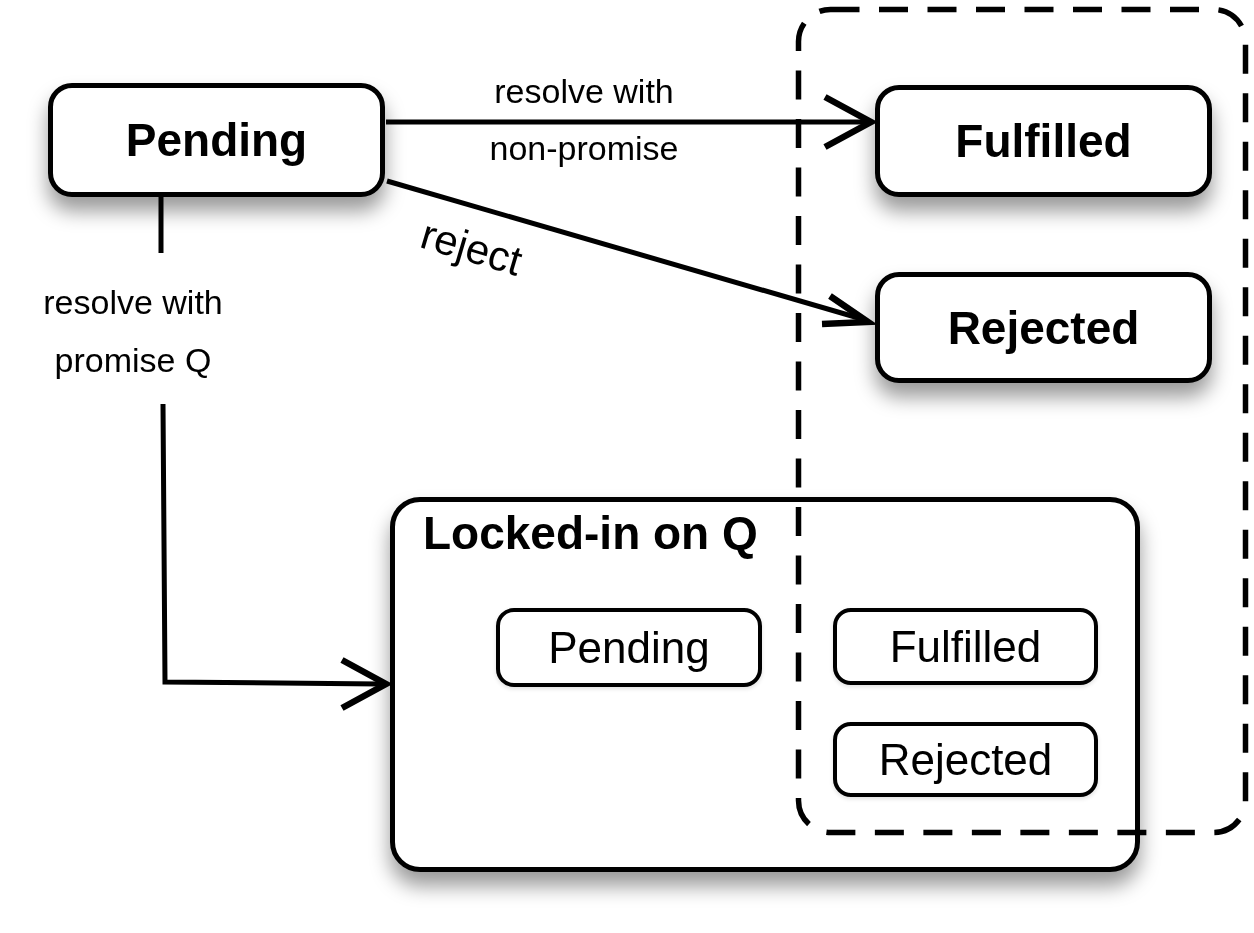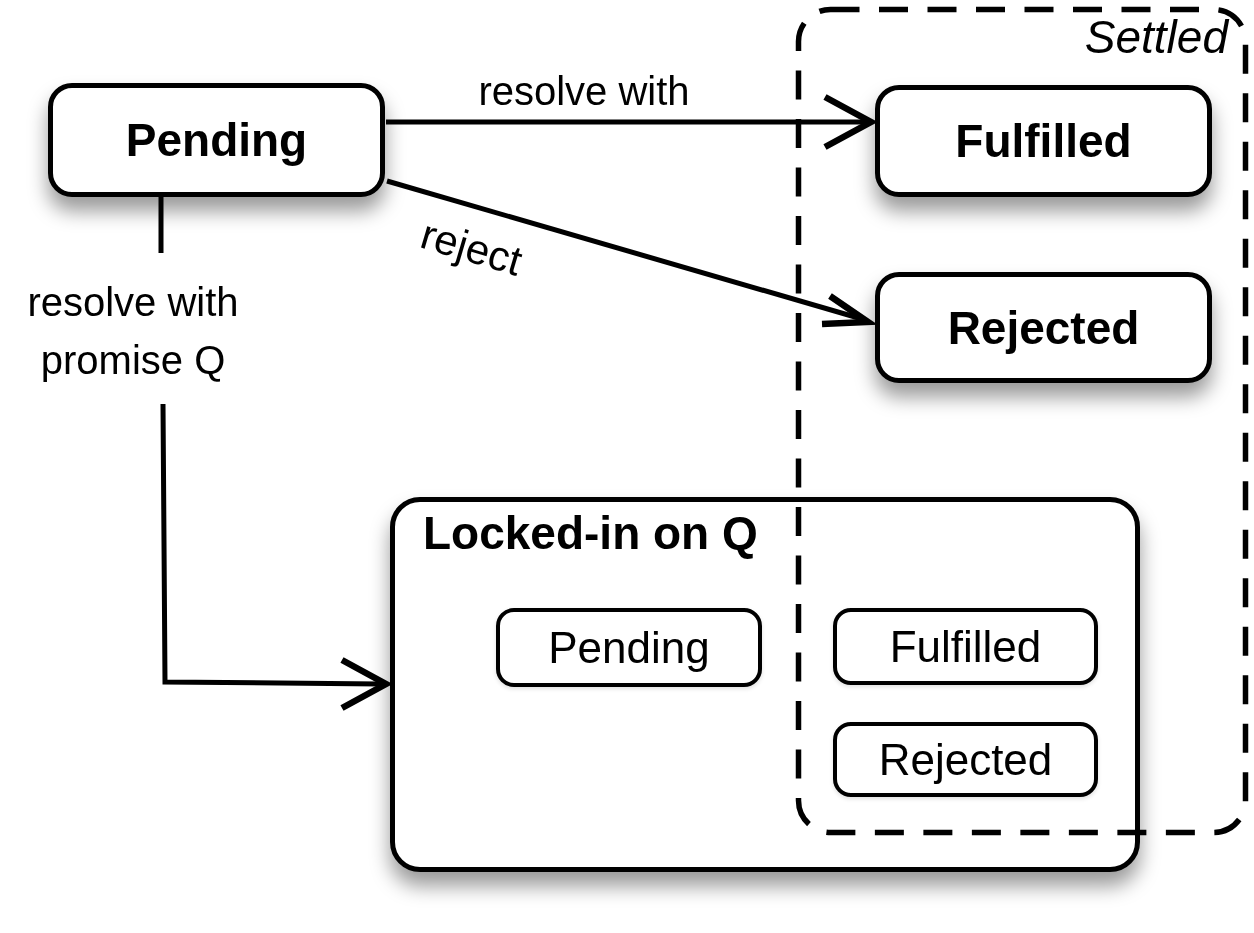--- a/index.html
+++ b/index.html
@@ -54,21 +54,21 @@
     display: flex;
     align-items: center;
     justify-content: center;
     font-size: 44px;
     font-weight: normal;
     box-shadow: 0 2px 4px rgba(0,0,0,0.12);
     z-index: 3;
   }
   .edge-label {
     position: absolute;
-    font-size: 40px;
+    font-size: 34px;
     line-height: 57px;
     text-align: center;
     z-index: 5;
     white-space: nowrap;
   }
   .edge-label span { display: block; }
   .reject-label {
     position: absolute;
     font-size: 42px;
     z-index: 5;
@@ -137,24 +137,24 @@
 
     <g>
       <line x1="161" y1="197" x2="161" y2="253" stroke="#000" stroke-width="5"></line>
       <polyline points="163,404 165,682 380,684" fill="none" stroke="#000" stroke-width="5" stroke-linejoin="miter"></polyline>
       <polyline points="342,660 386,684 342,708" fill="none" stroke="#000" stroke-width="6.5" stroke-linejoin="miter"></polyline>
     </g>
   </svg>
 
   <div class="edge-label" style="left:414px; top:63px; width:340px;">
     <span>resolve with</span>
+    <span>non-promise</span>
   </div>
 
   <div class="reject-label" style="left:420px; top:224px;">reject</div>
 
   <div class="edge-label" style="left:-3px; top:273px; width:272px; line-height:58px;">
     <span>resolve with</span>
     <span>promise Q</span>
   </div>
 
-  <div class="settled-label" style="left:1000px; top:10px; width:228px;">Settled</div>
 
 </div>
 
 </body></html>

